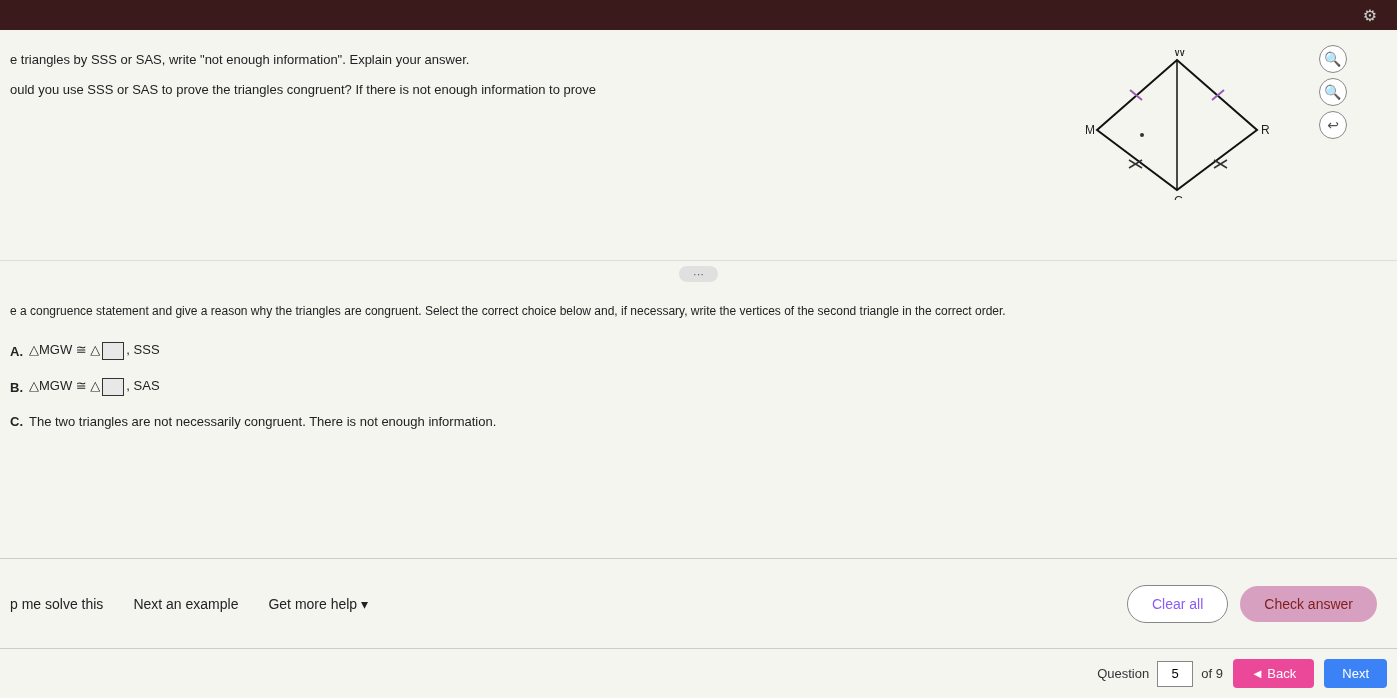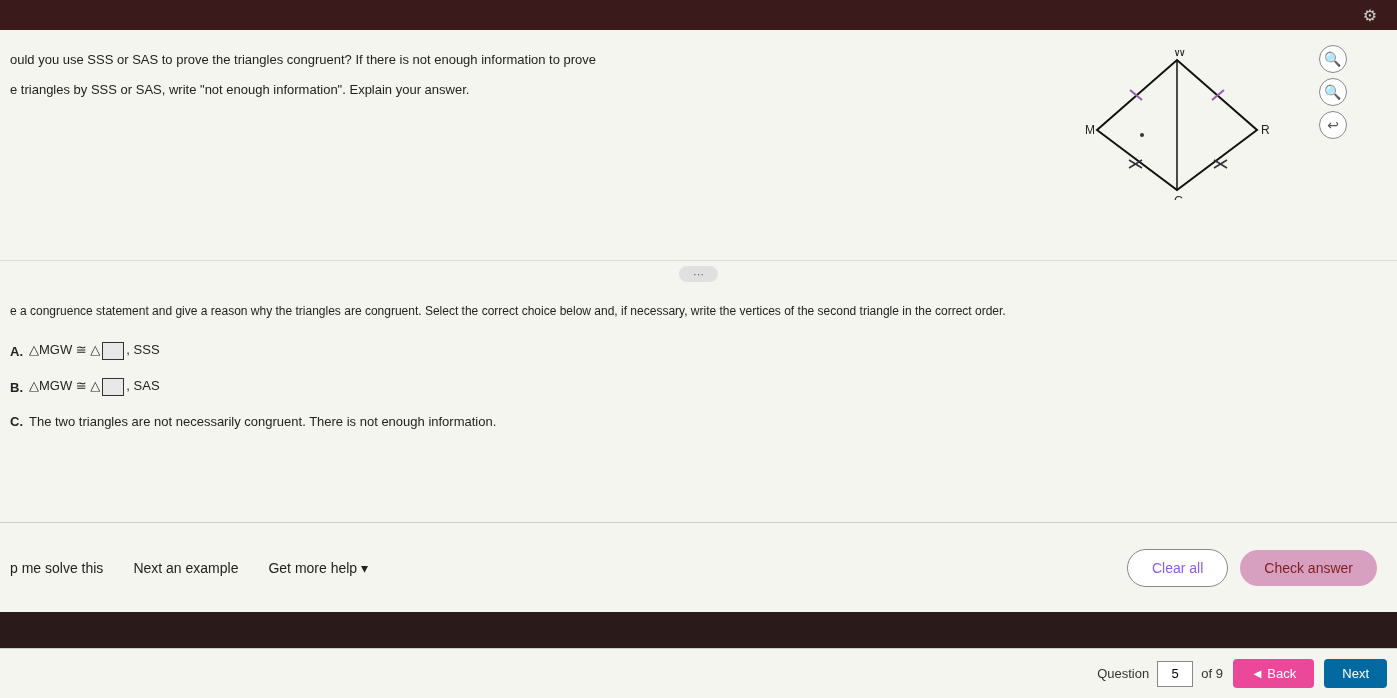--- a/index.html
+++ b/index.html
@@ -184,21 +184,20 @@
     }
     .nav-bar {
       background: #f5f5f0;
       border-top: 1px solid #ccc;
       height: 50px;
       display: flex;
       align-items: center;
       justify-content: flex-end;
       padding: 0 10px;
       gap: 10px;
-      margin-top: 36px;
     }
     .question-nav {
       display: flex;
       align-items: center;
       gap: 8px;
       font-size: 13px;
       color: #333;
     }
     .question-num-input {
       width: 36px;
@@ -212,21 +211,21 @@
       background: #ec4899;
       color: white;
       border: none;
       border-radius: 4px;
       padding: 7px 18px;
       font-size: 13px;
       cursor: pointer;
       font-weight: 500;
     }
     .next-btn {
-      background: #0369a1;
+      background: #3b82f6;
       color: white;
       border: none;
       border-radius: 4px;
       padding: 7px 18px;
       font-size: 13px;
       cursor: pointer;
       font-weight: 500;
     }
     svg.diagram {
       width: 200px;
@@ -237,22 +236,22 @@
 <body>
 
 <div class="main-container">
 
   <div class="top-bar">
     <span class="gear-icon-top">⚙</span>
   </div>
 
   <div class="question-section">
     <div class="question-text-area">
+      <div class="question-text">e triangles by SSS or SAS, write "not enough information". Explain your answer.</div>
       <div class="question-text">ould you use SSS or SAS to prove the triangles congruent? If there is not enough information to prove</div>
-      <div class="question-text">e triangles by SSS or SAS, write "not enough information". Explain your answer.</div>
     </div>
 
     <div class="diagram-area">
       <svg class="diagram" viewBox="0 0 200 150">
 
         <polygon points="20,80 100,10 180,80 100,140" fill="none" stroke="#111" stroke-width="2"></polygon>
 
         <line x1="100" y1="10" x2="100" y2="140" stroke="#111" stroke-width="1.5"></line>
 
         <line x1="53" y1="40" x2="65" y2="50" stroke="#9b59b6" stroke-width="2"></line>

